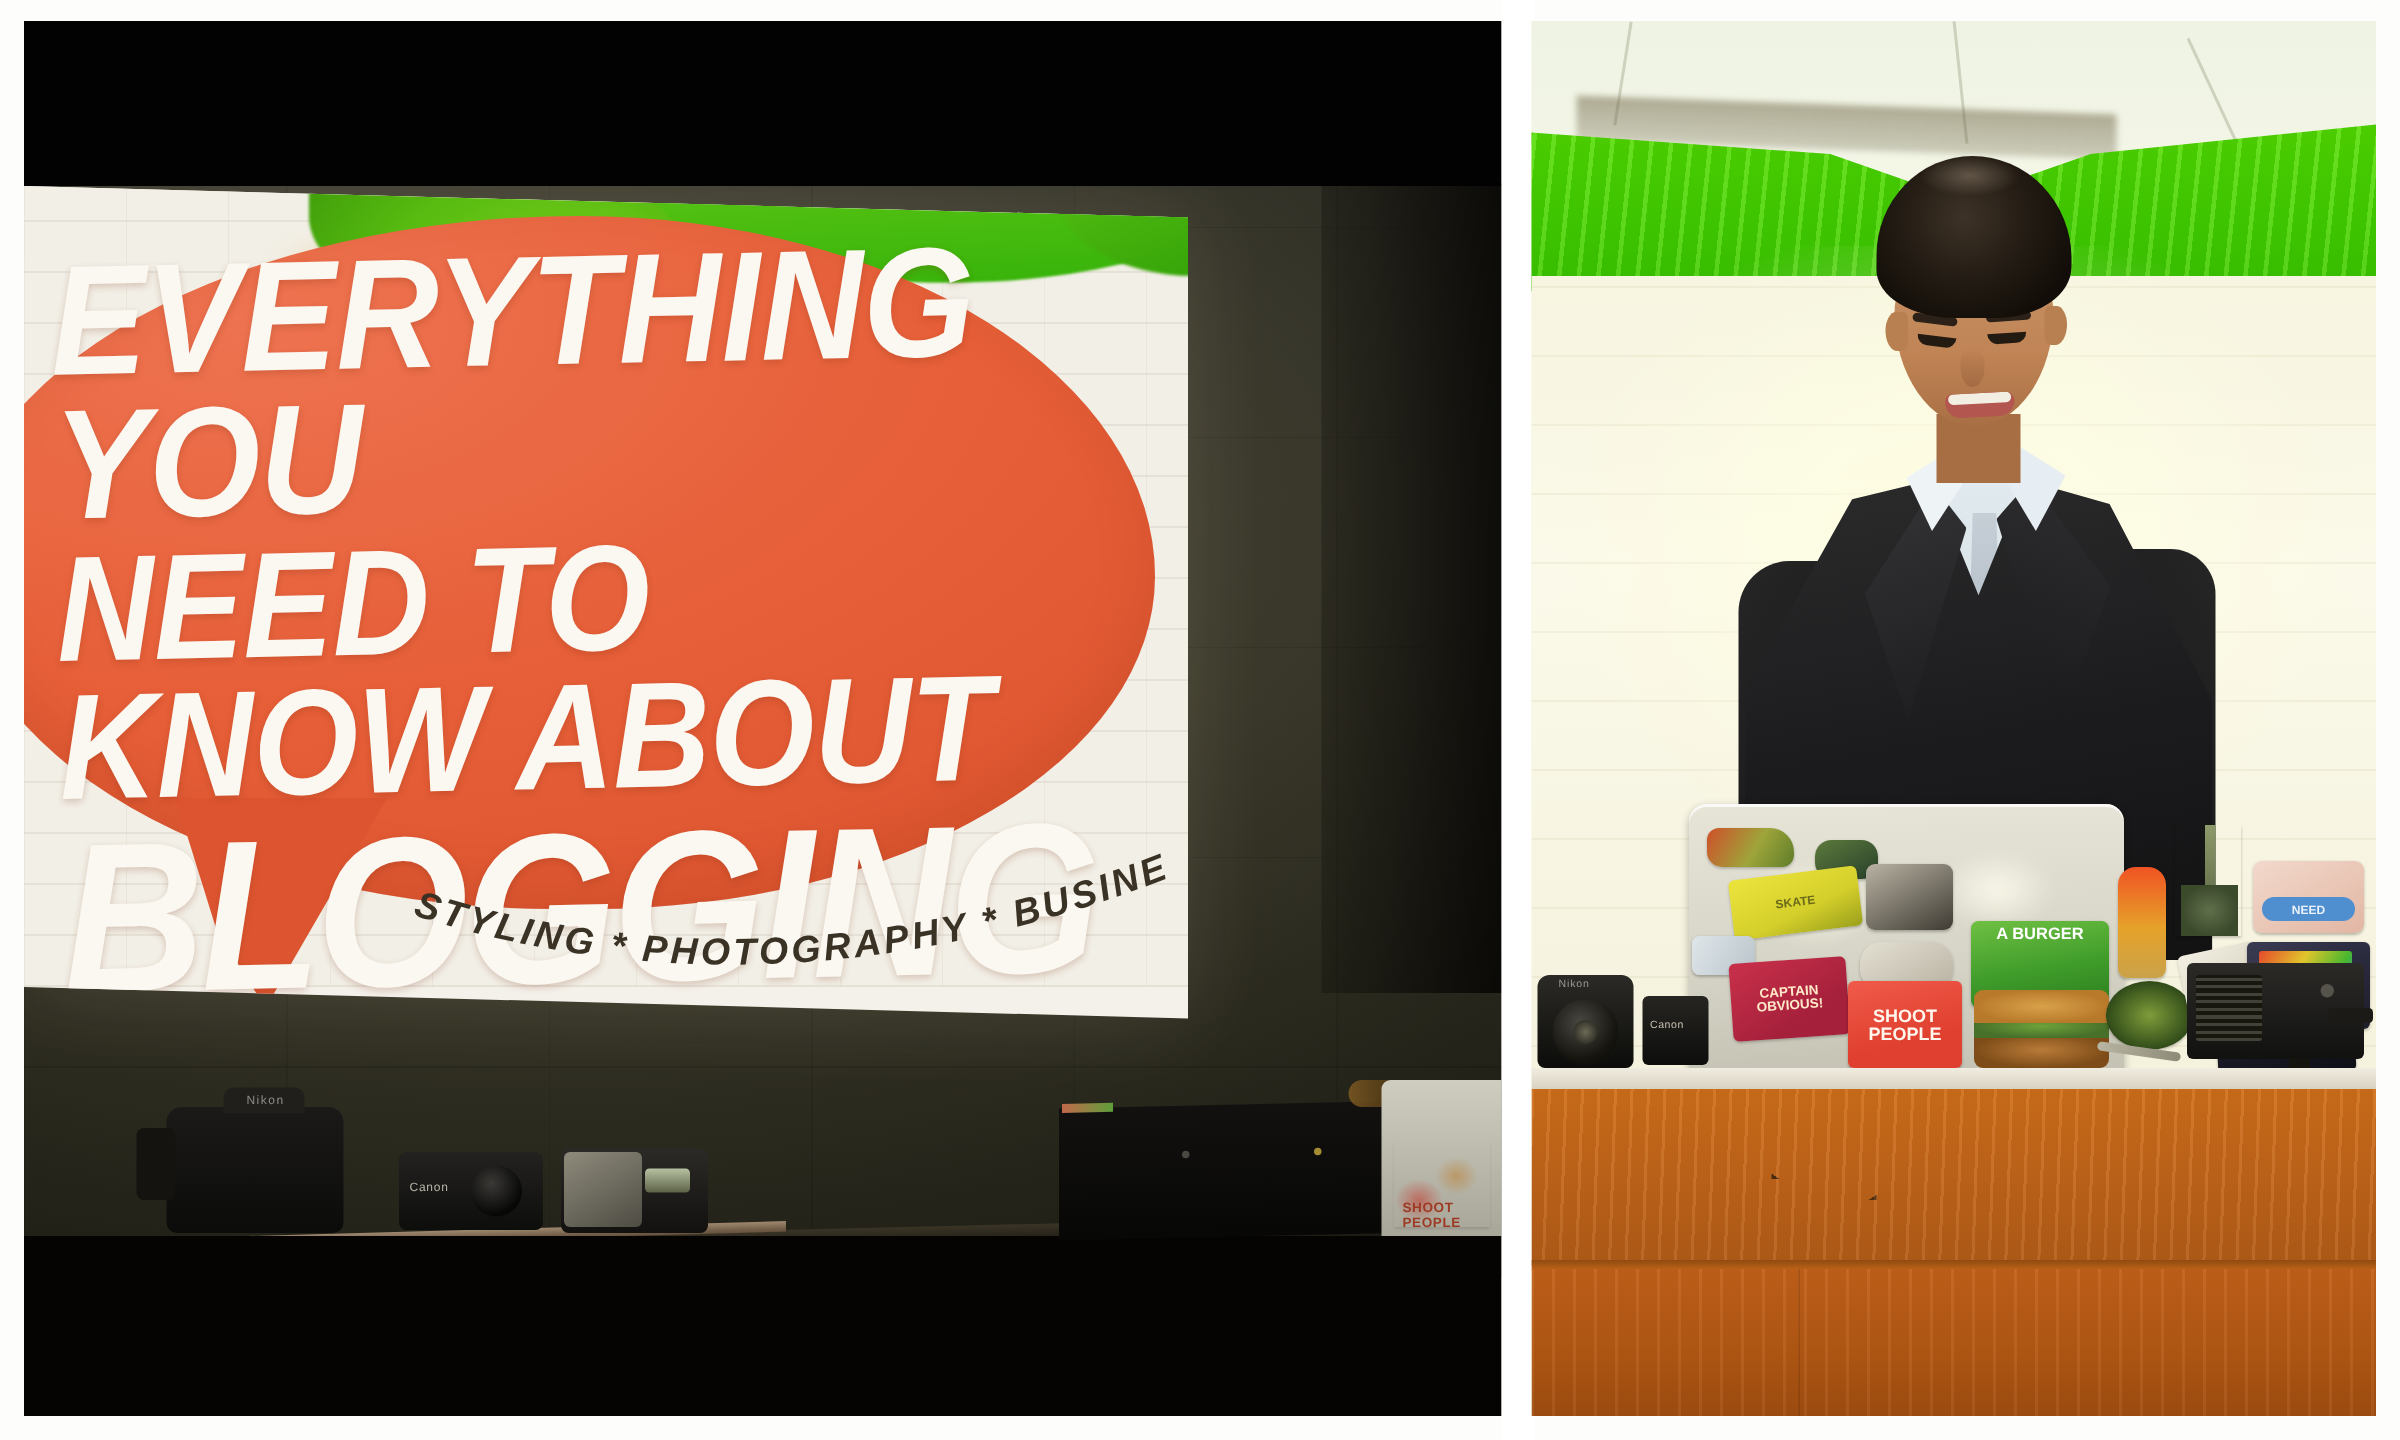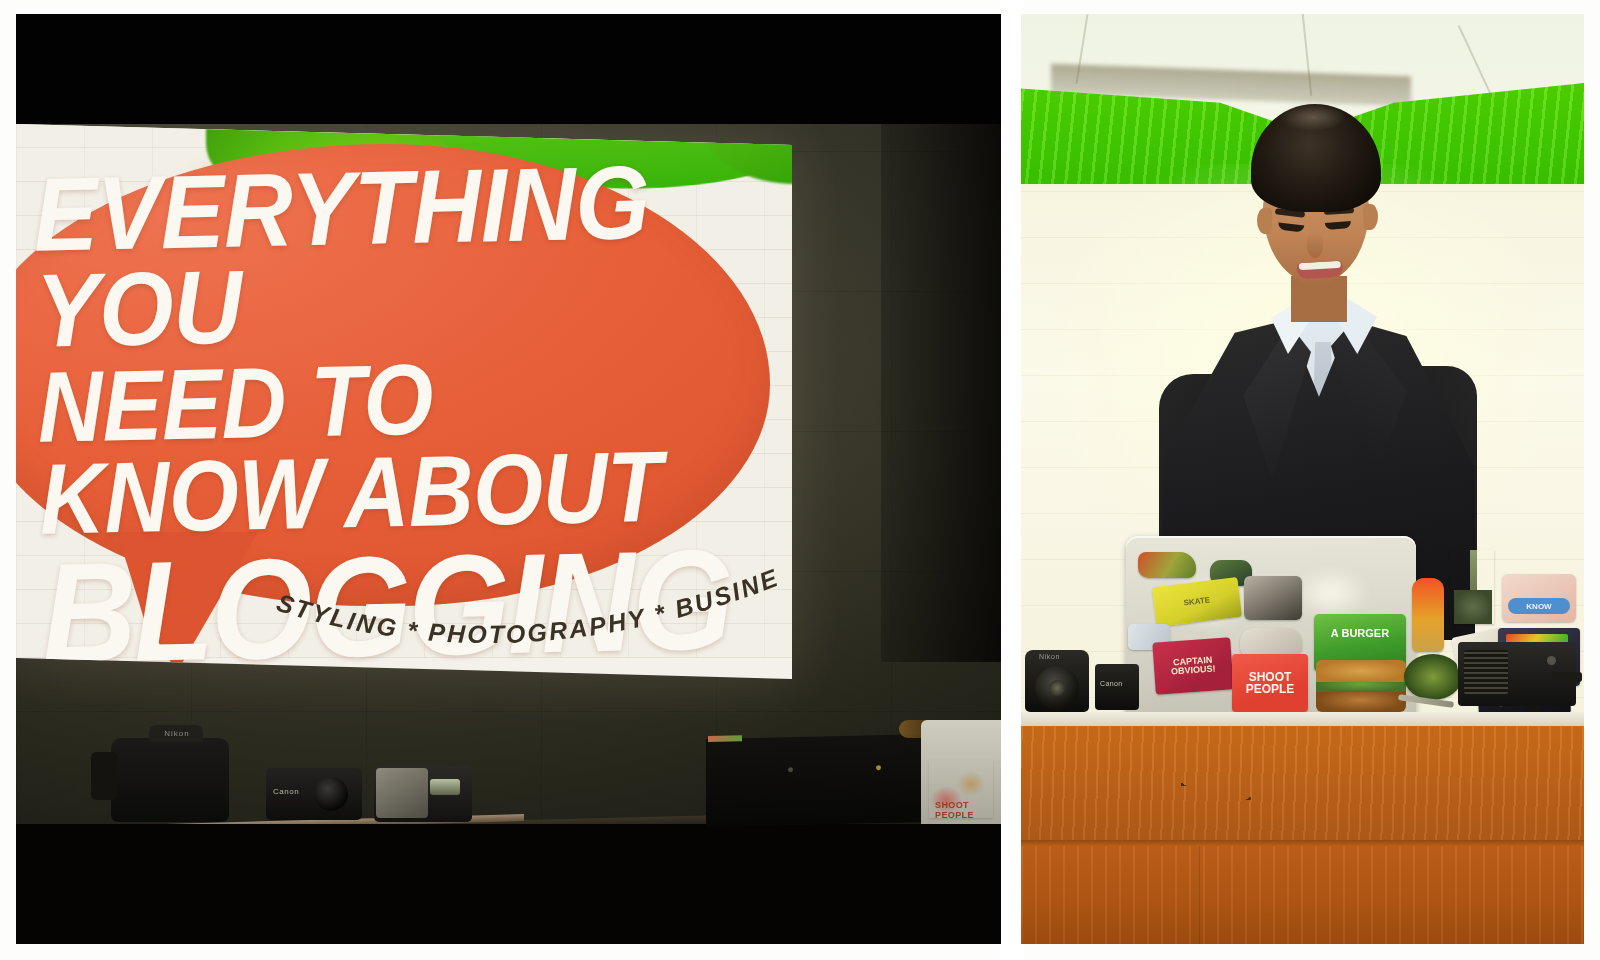--- a/index.html
+++ b/index.html
@@ -452,21 +452,21 @@
   .stk-captain{ left:28px; top:104px; width:78px; height:52px; border-radius:4px;
     background:linear-gradient(150deg,#c9304a 0%,#a5203b 70%);
     color:#ffe9c9; font-size:9px; padding:3px; transform:rotate(-4deg);}
   .stk-canon{ left:114px; top:92px; width:62px; height:32px; border-radius:14px;
     background:linear-gradient(150deg,#e4e0d2,#b8b2a2); color:transparent;}
   .stk-shoot{ left:106px; top:118px; width:76px; height:58px; border-radius:4px;
     background:linear-gradient(165deg,#f05a4a 0%,#e0402f 65%);
     color:#fff7ee; font-size:12px; padding:4px;}
   .stk-burger{ left:188px; top:78px; width:92px; height:58px; border-radius:5px;
     background:linear-gradient(170deg,#6fc043 0%,#3f9c2a 55%,#2c7d1e 100%);
-    color:#fff; font-size:11px; padding:14px; align-items:flex-start;}
+    color:#fff; font-size:11px; padding:4px; align-items:flex-start;}
   .stk-burger-img{ position:absolute; left:190px; top:124px; width:90px; height:52px;
     background:
       radial-gradient(closest-side,#d9a14a,#b87a2a) 0 0/90px 22px no-repeat,
       radial-gradient(closest-side,#6ea23a,#47702a) 0 16px/90px 16px no-repeat,
       radial-gradient(closest-side,#b97b38,#7e4c18) 0 28px/90px 24px no-repeat;
     border-radius:6px;}
   .stk-popsicle{ left:286px; top:42px; width:32px; height:74px; border-radius:12px 12px 6px 6px;
     background:linear-gradient(180deg,#f05323 0%,#e6a22a 55%,#caa24a 100%); color:transparent;}
   .stk-guitar{ left:324px; top:14px; width:44px; height:74px;
     background:
@@ -700,21 +700,21 @@
       <div class="stk stk-captain">CAPTAIN OBVIOUS!</div>
       <div class="stk stk-canon"></div>
       <div class="stk stk-shoot">SHOOT PEOPLE</div>
       <div class="stk stk-burger">A BURGER</div>
       <div class="stk-burger-img"></div>
       <div class="stk stk-popsicle"></div>
       <div class="stk stk-guitar"></div>
       <div class="stk stk-milk"></div>
       <div class="stk stk-nuts">MILK NUTS</div>
       <div class="stk stk-bike"></div>
-      <div class="stk-bike-txt">KNOW</div>
+      <div class="stk-bike-txt">NEED</div>
       <div class="stk stk-laptop"></div>
       <div class="stk-laptop-scr"></div>
       <div class="stk stk-waste">Waste no Weekend!</div>
 
       <div class="lap-base"></div>
       <div class="hinge-cable"></div>
     </div>
 
     <div class="podium">
       <div class="podium-top"></div>

